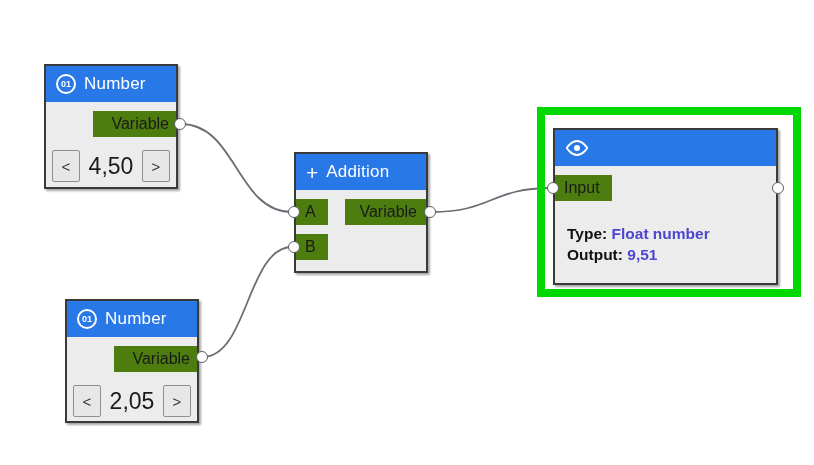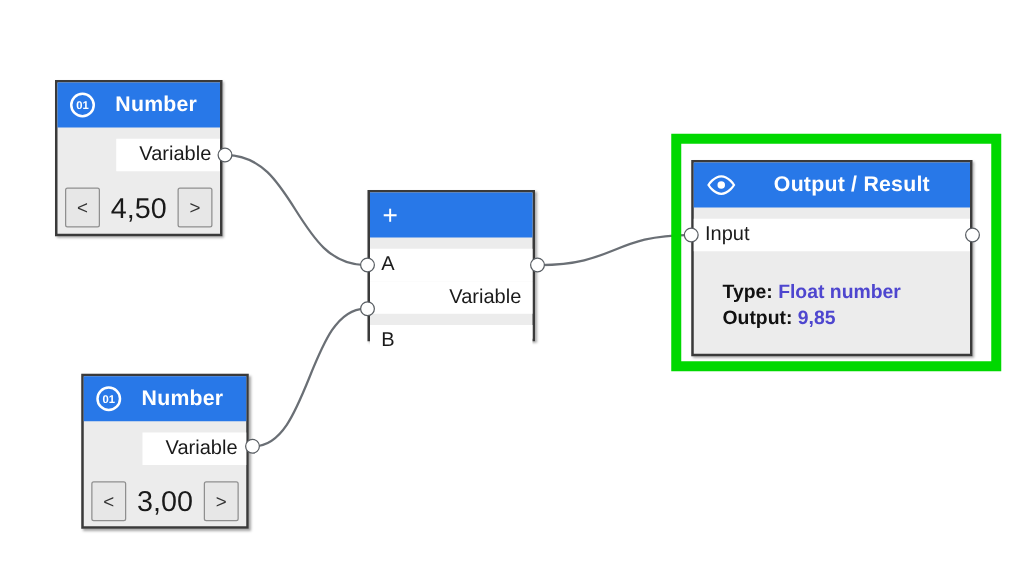--- a/index.html
+++ b/index.html
@@ -13,48 +13,48 @@
   .node {
     position: absolute; z-index: 2;
     background: #ececec;
     border: 2px solid #3a3a3a;
     box-shadow: 1.5px 1.5px 2px rgba(0,0,0,0.35);
   }
   .header {
     height: 36px; background: #2878e8; color: #ffffff;
     display: flex; align-items: center; padding: 0 10px; gap: 8px;
   }
-  .header .title { flex: 1; text-align: center; font-size: 17px; font-weight: bold; letter-spacing: .2px; }
+  .header .title { flex: 1; font-size: 17px; font-weight: normal; letter-spacing: .2px; }
   .badge-icon {
     width: 20px; height: 20px; border: 2px solid #ffffff; border-radius: 50%;
     display: inline-flex; align-items: center; justify-content: center;
     font-size: 9px; font-weight: bold; color: #ffffff; flex: 0 0 auto;
   }
   .plus-icon { font-size: 21px; font-weight: normal; line-height: 1; flex: 0 0 auto; }
   .eye-icon { width: 24px; height: 18px; flex: 0 0 auto; }
 
-  .chip { background: #ffffff; color: #1a1a1a; font-size: 16px; padding: 4px 7px; }
+  .chip { background: #4d7c0f; color: #1a1a1a; font-size: 16px; padding: 4px 7px; }
 
   .out-row { display: flex; justify-content: flex-end; margin-top: 9px; }
   .out-row .chip { padding-left: 18px; text-align: right; }
 
   .stepper { margin: 13px 6px 0 6px; display: flex; align-items: center; justify-content: space-between; }
   .step-btn {
     width: 28px; height: 32px; background: #e7e7e7; border: 1px solid #8f8f8f;
     font-family: "Liberation Sans", sans-serif; font-size: 15px; color: #333333;
     border-radius: 2px; cursor: pointer;
   }
   .num-value { font-size: 23px; color: #1a1a1a; }
 
-  .io-row { display: flex; justify-content: space-between; margin-top: 9px; flex-direction: column; }
+  .io-row { display: flex; justify-content: space-between; margin-top: 9px; }
   .io-row.single { justify-content: flex-start; }
   .io-row .chip.left { padding-left: 9px; padding-right: 12px; }
   .io-row .chip.right { padding-left: 14px; padding-right: 9px; text-align: right; }
 
-  .result-block { margin: 22px 0 0 23px; font-size: 15.5px; font-weight: bold; line-height: 21px; }
+  .result-block { margin: 22px 0 0 12px; font-size: 15.5px; font-weight: bold; line-height: 21px; }
   .result-line .lbl { color: #111111; }
   .result-line .val { color: #4e46cf; }
 
   .port {
     position: absolute; z-index: 3; width: 12px; height: 12px;
     background: #ffffff; border: 1.5px solid #5a5f64; border-radius: 50%;
   }
 
   .selection-box {
     position: absolute; z-index: 4;
@@ -90,57 +90,57 @@
   <div class="node" style="left:65px; top:299px; width:134px; height:124px;">
     <div class="header">
       <span class="badge-icon">01</span>
       <span class="title">Number</span>
     </div>
     <div class="out-row">
       <span class="chip">Variable</span>
     </div>
     <div class="stepper">
       <button class="step-btn">&lt;</button>
-      <span class="num-value">3,00</span>
+      <span class="num-value">2,05</span>
       <button class="step-btn">&gt;</button>
     </div>
   </div>
 
   <div class="node" style="left:294px; top:152px; width:134px; height:121px;">
     <div class="header">
       <span class="plus-icon">+</span>
+      <span class="title">Addition</span>
     </div>
     <div class="io-row">
       <span class="chip left">A</span>
       <span class="chip right">Variable</span>
     </div>
     <div class="io-row single">
       <span class="chip left">B</span>
     </div>
   </div>
 
   <div class="node" style="left:553px; top:128px; width:225px; height:157px;">
     <div class="header">
       <svg class="eye-icon" viewBox="0 0 24 18">
         <path d="M12 2 C6 2 1.8 9 1.8 9 C1.8 9 6 16 12 16 C18 16 22.2 9 22.2 9 C22.2 9 18 2 12 2 Z" fill="none" stroke="#ffffff" stroke-width="1.8"></path>
         <circle cx="12" cy="9" r="3" fill="#ffffff"></circle>
       </svg>
-      <span class="title">Output / Result</span>
     </div>
     <div class="io-row">
       <span class="chip left">Input</span>
     </div>
     <div class="result-block">
       <div class="result-line">
         <span class="lbl">Type:</span>
         <span class="val">Float number</span>
       </div>
       <div class="result-line">
         <span class="lbl">Output:</span>
-        <span class="val">9,85</span>
+        <span class="val">9,51</span>
       </div>
     </div>
   </div>
 
   <div class="port" style="left:174px; top:118px;"></div>
   <div class="port" style="left:196px; top:351px;"></div>
   <div class="port" style="left:288px; top:206px;"></div>
   <div class="port" style="left:288px; top:241px;"></div>
   <div class="port" style="left:424px; top:206px;"></div>
   <div class="port" style="left:547px; top:182px;"></div>

